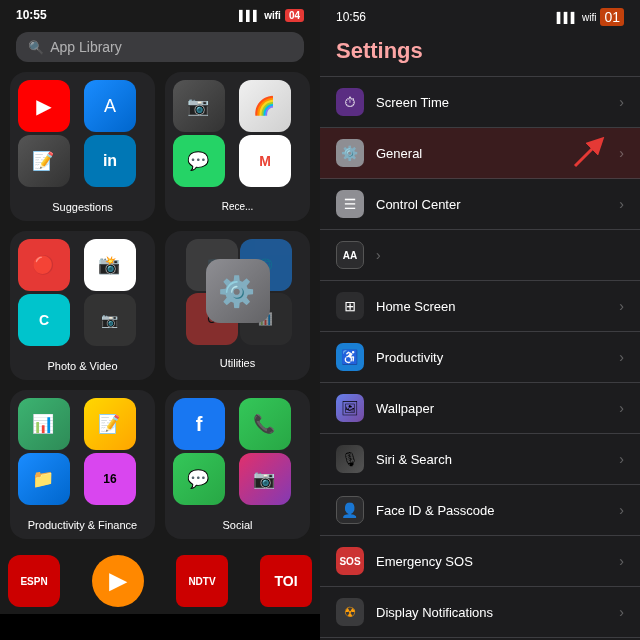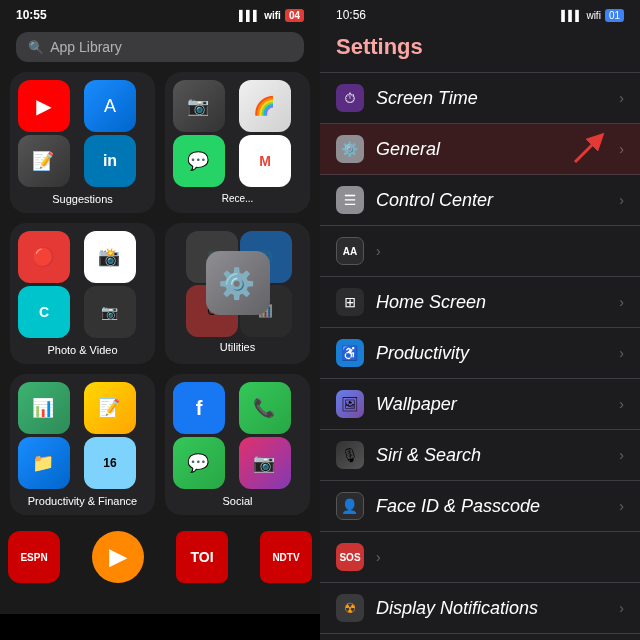--- a/index.html
+++ b/index.html
@@ -80,21 +80,21 @@
       display: flex;
       align-items: center;
       justify-content: center;
       font-size: 22px;
       overflow: hidden;
     }
 
     .folder-label {
       color: #fff;
       font-size: 11px;
-      margin-top: 2px;
+      margin-top: 10px;
     }
 
     
     .youtube { background: #ff0000; }
     .appstore { background: linear-gradient(135deg, #1a8cff, #0066cc); }
     .linkedin { background: #0077b5; }
     .camera { background: linear-gradient(135deg, #555, #333); }
     .whatsapp { background: #25d366; }
     .octagon { background: #e53935; }
     .canva { background: #00c4cc; }
@@ -193,23 +193,22 @@
       display: flex;
       align-items: center;
       justify-content: center;
       margin-right: 12px;
       font-size: 15px;
       flex-shrink: 0;
     }
 
     .settings-item-label {
       color: #fff;
-      font-size: 18px;
+      font-size: 13px;
       flex: 1;
-      font-style: italic;
     }
 
     .chevron {
       color: rgba(255,255,255,0.3);
       font-size: 14px;
     }
 
     .screen-time-icon { background: #5a2d82; }
     .general-icon { background: #8e8e93; }
     .display-icon { background: #1c1c1e; border: 1px solid #555; color: #fff; font-size: 11px; font-weight: 700; }
@@ -282,21 +281,21 @@
         <div style="position:absolute; top:50%; left:50%; transform:translate(-50%,-50%); width:64px; height:64px; border-radius:14px; background:linear-gradient(135deg,#8e8e93,#636366); display:flex; align-items:center; justify-content:center; font-size:30px; z-index:2;">⚙️</div>
       </div>
       <span class="folder-label">Utilities</span>
     </div>
 
     <div class="app-folder">
       <div class="folder-icons">
         <div class="folder-icon numbers" style="color:#fff; font-size:18px;">📊</div>
         <div class="folder-icon notes2" style="font-size:18px;">📝</div>
         <div class="folder-icon files" style="color:#fff; font-size:18px;">📁</div>
-        <div class="folder-icon" style="background:#7dd3fc; color:#000; font-size:12px; font-weight:700;">16</div>
+        <div class="folder-icon" style="background:#d946ef; color:#000; font-size:12px; font-weight:700;">16</div>
       </div>
       <span class="folder-label">Productivity &amp; Finance</span>
     </div>
 
     <div class="app-folder">
       <div class="folder-icons">
         <div class="folder-icon facebook" style="color:#fff; font-weight:700; font-size:20px;">f</div>
         <div class="folder-icon phone" style="font-size:18px;">📞</div>
         <div class="folder-icon messages" style="font-size:18px;">💬</div>
         <div class="folder-icon" style="background:linear-gradient(135deg,#e1306c,#833ab4); font-size:18px;">📷</div>
@@ -309,38 +308,38 @@
   <div class="bottom-apps" style="margin-top:8px;">
     <div class="bottom-app">
       <div class="icon espn" style="background:#cc0000; color:#fff; font-size:10px; font-weight:700;">ESPN</div>
       <span class="label"></span>
     </div>
     <div class="bottom-app">
       <div class="icon" style="background:#ff8800; color:#fff; font-size:22px; border-radius:50%;">▶</div>
       <span class="label"></span>
     </div>
     <div class="bottom-app">
+      <div class="icon ndtv" style="background:#cc0000; color:#fff; font-size:10px; font-weight:700; border-radius:8px;">NDTV</div>
+      <span class="label"></span>
+    </div>
+    <div class="bottom-app">
       <div class="icon toi" style="background:#cc0000; color:#fff; font-size:14px; font-weight:700; border-radius:8px;">TOI</div>
-      <span class="label"></span>
-    </div>
-    <div class="bottom-app">
-      <div class="icon ndtv" style="background:#cc0000; color:#fff; font-size:10px; font-weight:700; border-radius:8px;">NDTV</div>
       <span class="label"></span>
     </div>
   </div>
 </div>
 
 <div class="right-panel">
 
   <div class="right-status-bar">
     <span>10:56</span>
     <div class="status-icons">
       <span style="font-size:10px;">▌▌▌</span>
       <span style="font-size:10px;">wifi</span>
-      <span style="font-size:10px; background:#3b82f6; color:#fff; padding:1px 4px; border-radius:3px;">01</span>
+      <span style="font-size:14px; background:#c2410c; color:#fff; padding:1px 4px; border-radius:3px;">01</span>
     </div>
   </div>
 
   <h1 class="settings-title">Settings</h1>
 
   <ul class="settings-list">
 
     <li class="settings-item">
       <div class="settings-item-icon screen-time-icon" style="background:#5a2d82; color:#fff; font-size:14px;">⏱</div>
       <span class="settings-item-label">Screen Time</span>
@@ -400,20 +399,21 @@
     </li>
 
     <li class="settings-item">
       <div class="settings-item-icon" style="background:#2c2c2e; border:1px solid #555; font-size:14px;">👤</div>
       <span class="settings-item-label">Face ID &amp; Passcode</span>
       <span class="chevron">›</span>
     </li>
 
     <li class="settings-item">
       <div class="settings-item-icon emergency-icon" style="background:#cc3333; color:#fff; font-size:10px; font-weight:700;">SOS</div>
+      <span class="settings-item-label">Emergency SOS</span>
       <span class="chevron">›</span>
     </li>
 
     <li class="settings-item">
       <div class="settings-item-icon" style="background:#3a3a3c; color:#ff9f0a; font-size:14px;">☢</div>
       <span class="settings-item-label">Display Notifications</span>
       <span class="chevron">›</span>
     </li>
 
     <li class="settings-item">

